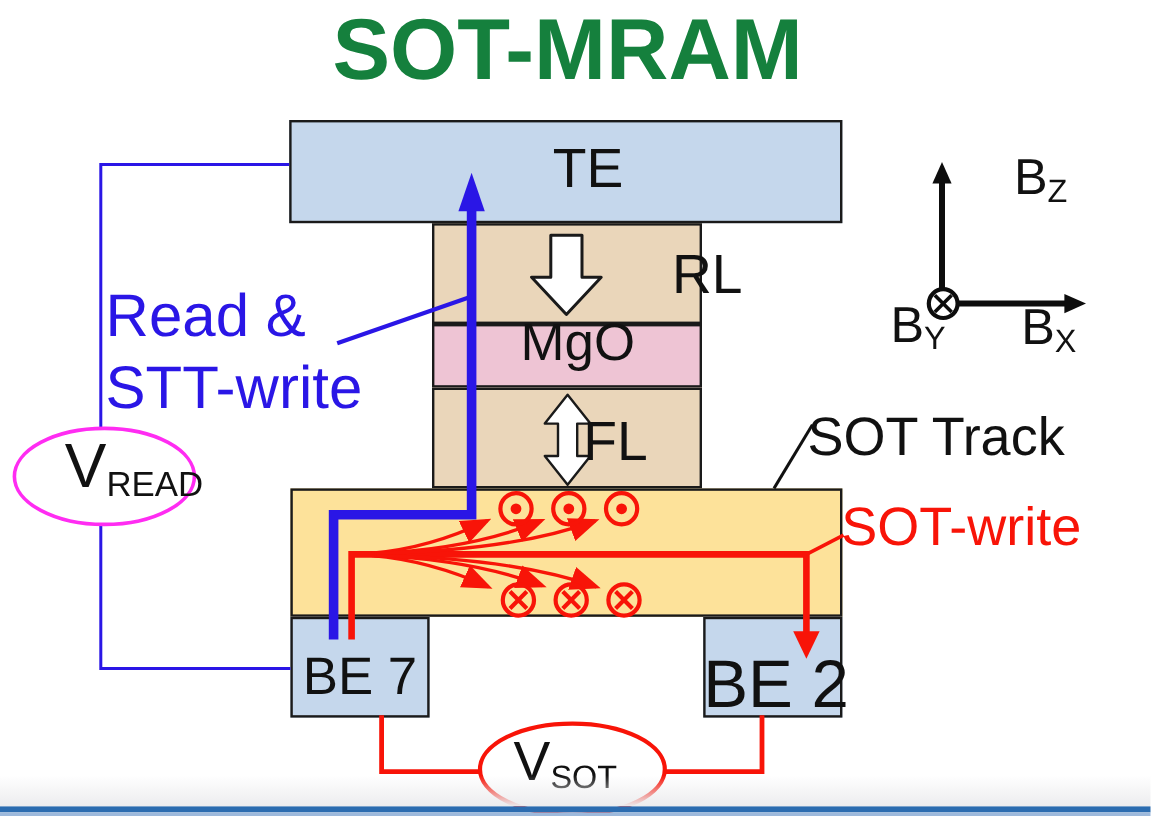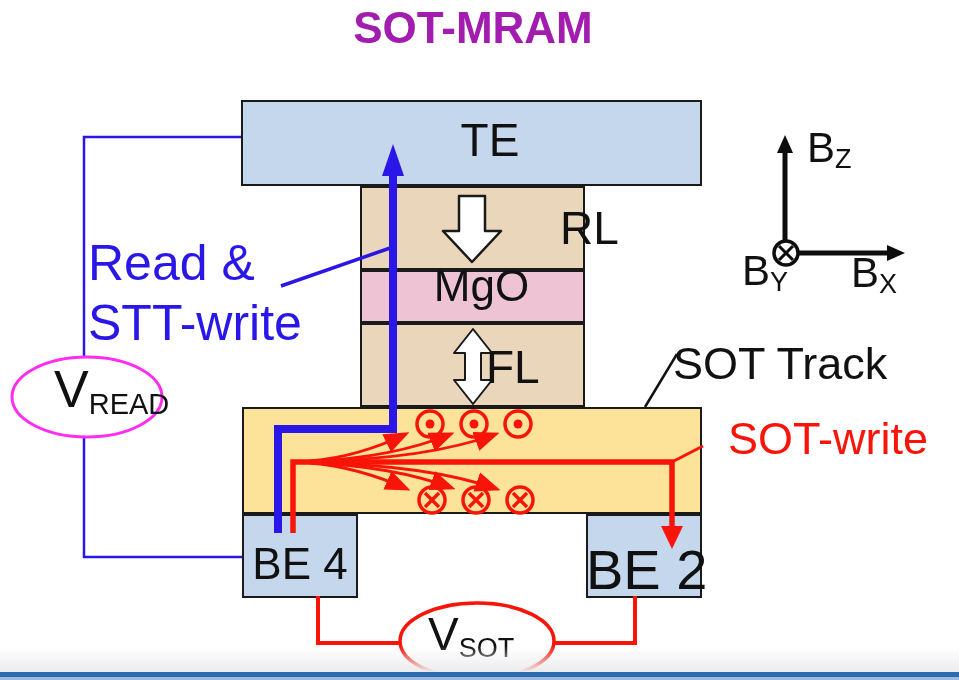--- a/index.html
+++ b/index.html
@@ -26,21 +26,21 @@
   svg.overlay {
     position: absolute;
     left: 0; top: 0;
     width: 959px; height: 680px;
     pointer-events: none;
   }
   .title {
     position: absolute;
     left: 143px; top: 6px; width: 660px;
     text-align: center;
-    font-size: 44px; font-weight: bold; color: #a21caf;
+    font-size: 72px; font-weight: bold; color: #15803d;
     letter-spacing: 0px; line-height: 1;
   }
   .blue-text { color: #2a16e6; }
   .red-text  { color: #f81408; }
   .sub { display: inline-block; }
   .meter {
     position: absolute; line-height: 1; color: #111;
     white-space: nowrap;
   }
   .bottom-fade {
@@ -135,39 +135,39 @@
       <path d="M 779,246 L 793,260 M 793,246 L 779,260" stroke="#0d0d0d" stroke-width="3" fill="none"></path>
     </g>
   </svg>
 
   <div class="title">SOT-MRAM</div>
 
   <div class="lab center" style="left:242px; top:117px; width:460px; font-size:46px;padding-left:36px;">TE</div>
   <div class="lab" style="left:512px; top:205px; font-size:46px;margin-left:48px;">RL</div>
   <div class="lab center" style="left:360px; top:264px; width:243px; font-size:44px;">MgO</div>
   <div class="lab" style="left:486px; top:344px; font-size:46px;">FL</div>
-  <div class="lab center" style="left:242px; top:542px; width:116px; font-size:44px;">BE 4</div>
+  <div class="lab center" style="left:242px; top:542px; width:116px; font-size:44px;">BE 7</div>
   <div class="lab center" style="left:586px; top:542px; width:116px; font-size:56px;">BE 2</div>
 
   <div class="lab blue-text" style="left:88px; top:233px; font-size:50px; line-height:1.2;">
     <span>Read &amp;</span><br>
     <span>STT-write</span>
   </div>
 
   <div class="lab" style="left:673px; top:341px; font-size:45px;">SOT Track</div>
-  <div class="lab red-text" style="left:701px; top:416px; font-size:45px;padding-left:27px;">SOT-write</div>
+  <div class="lab red-text" style="left:701px; top:416px; font-size:45px;">SOT-write</div>
 
   <div class="meter" style="left:54px; top:363px;">
     <span style="font-size:52px;">V</span><span class="sub" style="font-size:29px; transform:translateY(7px);">READ</span>
   </div>
   <div class="meter" style="left:428px; top:611px;">
     <span style="font-size:46px;">V</span><span class="sub" style="font-size:27px; transform:translateY(7px);">SOT</span>
   </div>
 
-  <div class="meter" style="left:807px; top:127px;">
+  <div class="meter" style="left:845px; top:127px;">
     <span style="font-size:42px;">B</span><span class="sub" style="font-size:27px; transform:translateY(6px);">Z</span>
   </div>
   <div class="meter" style="left:851px; top:252px;">
     <span style="font-size:42px;">B</span><span class="sub" style="font-size:27px; transform:translateY(6px);">X</span>
   </div>
   <div class="meter" style="left:742px; top:250px;">
     <span style="font-size:42px;">B</span><span class="sub" style="font-size:27px; transform:translateY(6px);">Y</span>
   </div>
 
   <div class="bottom-fade"></div>

